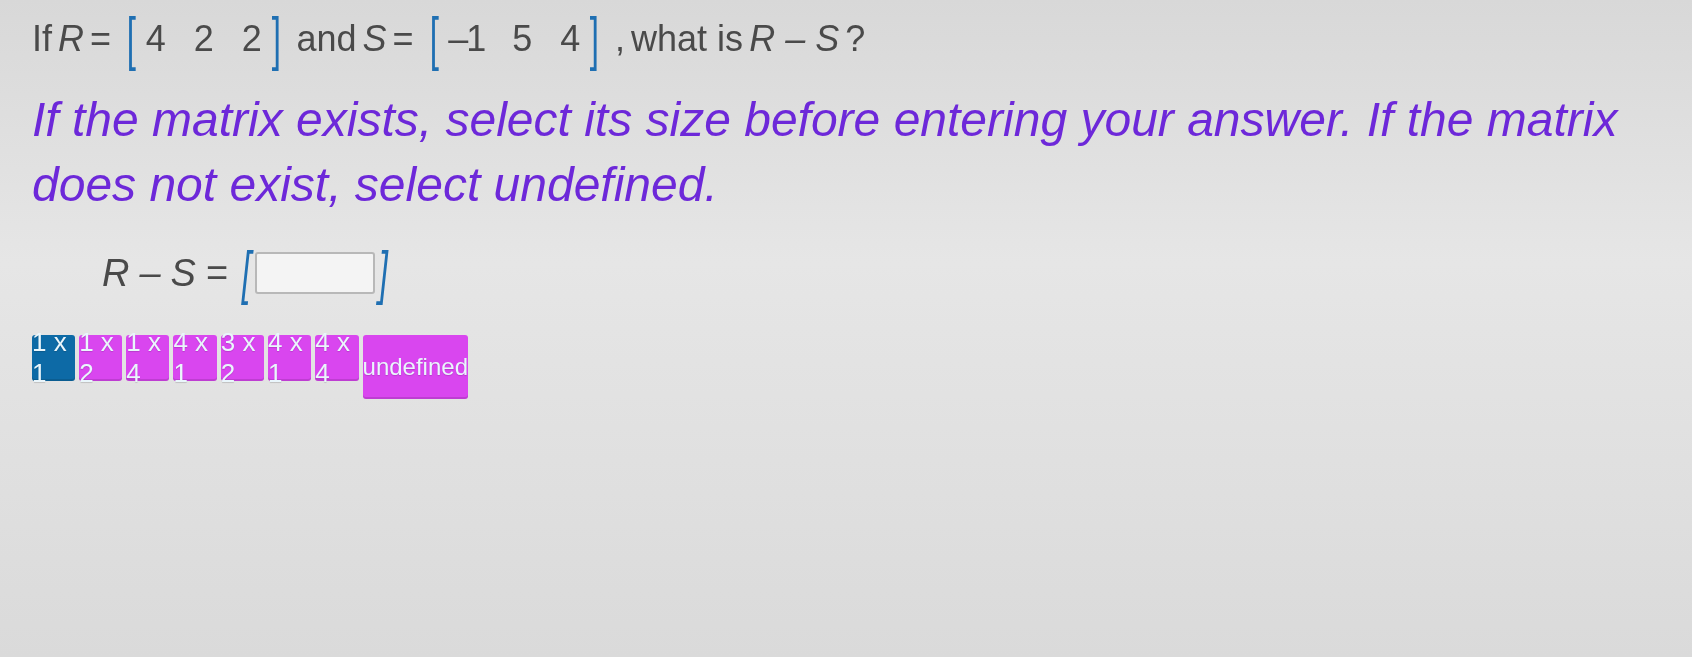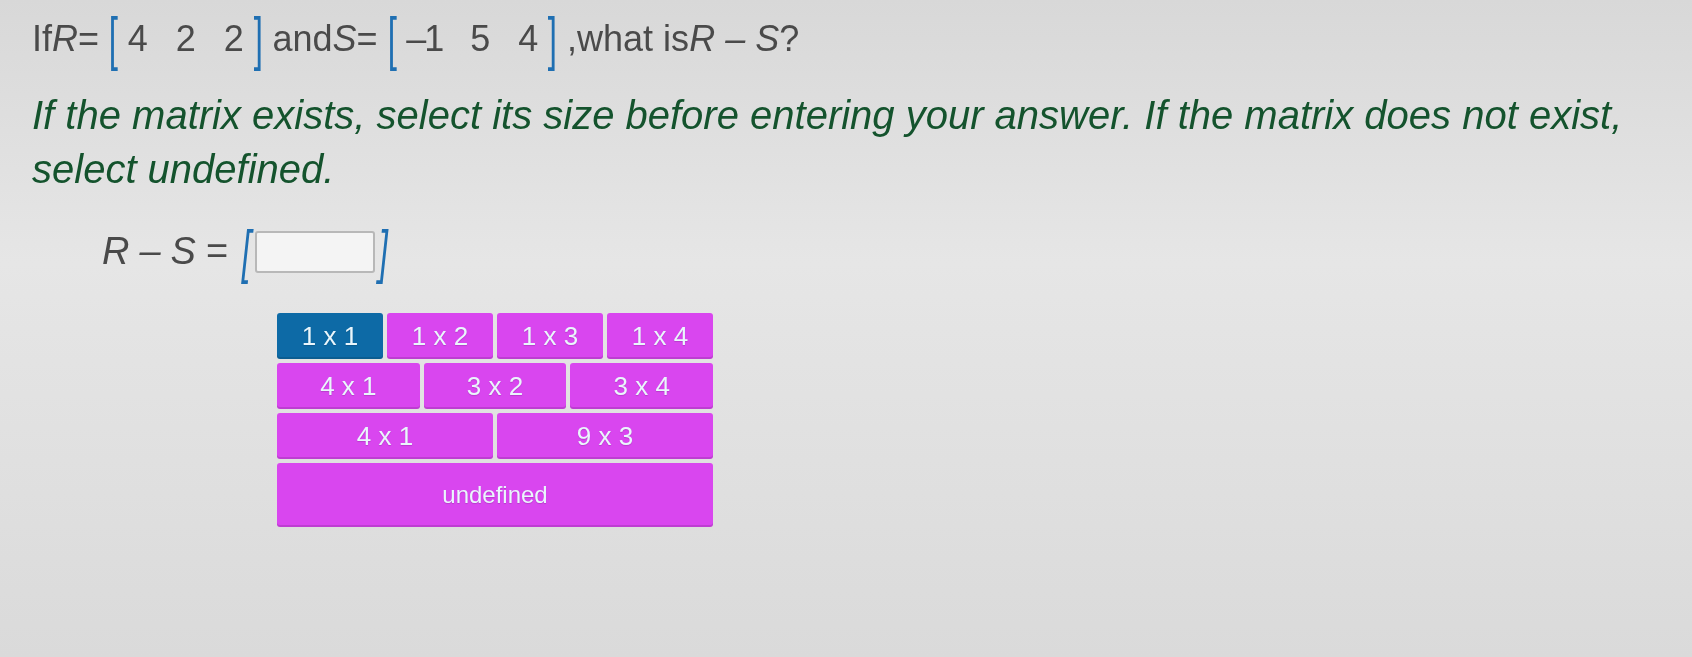--- a/index.html
+++ b/index.html
@@ -15,20 +15,21 @@
   .page {
     padding: 18px 32px 0 32px;
     box-sizing: border-box;
   }
   .question-line {
     font-size: 36px;
     color: #4a4a4a;
     display: flex;
     align-items: flex-start;
     flex-wrap: wrap;
+    gap: 6px;
     margin-bottom: 28px;
   }
   .var { font-style: italic; font-weight: 500; }
   .matrix {
     display: inline-flex;
     align-items: center;
     margin: 0 6px;
   }
   .bracket {
     color: #1f6fb2;
@@ -40,23 +41,23 @@
   }
   .matrix-entries {
     display: inline-flex;
     gap: 28px;
     font-size: 36px;
     color: #4a4a4a;
     padding: 0 6px;
   }
   .neg { letter-spacing: -2px; }
   .instruction {
-    font-size: 40px;
+    font-size: 48px;
     font-style: italic;
-    color: #14532d;
+    color: #6d28d9;
     line-height: 1.35;
     margin-bottom: 34px;
     max-width: 1620px;
   }
   .answer-line {
     display: flex;
     align-items: center;
     font-size: 38px;
     font-style: italic;
     color: #4a4a4a;
@@ -74,23 +75,21 @@
     height: 42px;
     border: 2px solid #b8b8b8;
     background: #f4f4f4;
     box-sizing: border-box;
     font-size: 30px;
     text-align: center;
     color: #444;
     border-radius: 3px;
   }
   .size-picker {
-    margin-left: 245px;
-    display: flex;
-    flex-direction: column;
+    display: flex;
     gap: 4px;
     width: 436px;
   }
   .size-row {
     display: flex;
     gap: 4px;
   }
   .size-btn {
     flex: 1;
     height: 46px;
@@ -182,43 +181,37 @@
 
   <div class="size-picker">
     <div class="size-row">
       <div class="size-btn selected">
           <span>1 x 1</span>
         </div>
       <div class="size-btn">
           <span>1 x 2</span>
         </div>
       <div class="size-btn">
-          <span>1 x 3</span>
-        </div>
-      <div class="size-btn">
           <span>1 x 4</span>
         </div>
     </div>
     <div class="size-row">
       <div class="size-btn">
           <span>4 x 1</span>
         </div>
       <div class="size-btn">
           <span>3 x 2</span>
         </div>
-      <div class="size-btn">
-          <span>3 x 4</span>
-        </div>
     </div>
     <div class="size-row">
       <div class="size-btn">
           <span>4 x 1</span>
         </div>
       <div class="size-btn">
-          <span>9 x 3</span>
+          <span>4 x 4</span>
         </div>
     </div>
     <div class="size-undef">
       <span>undefined</span>
     </div>
   </div>
 
 </div>
 
 </body></html>

